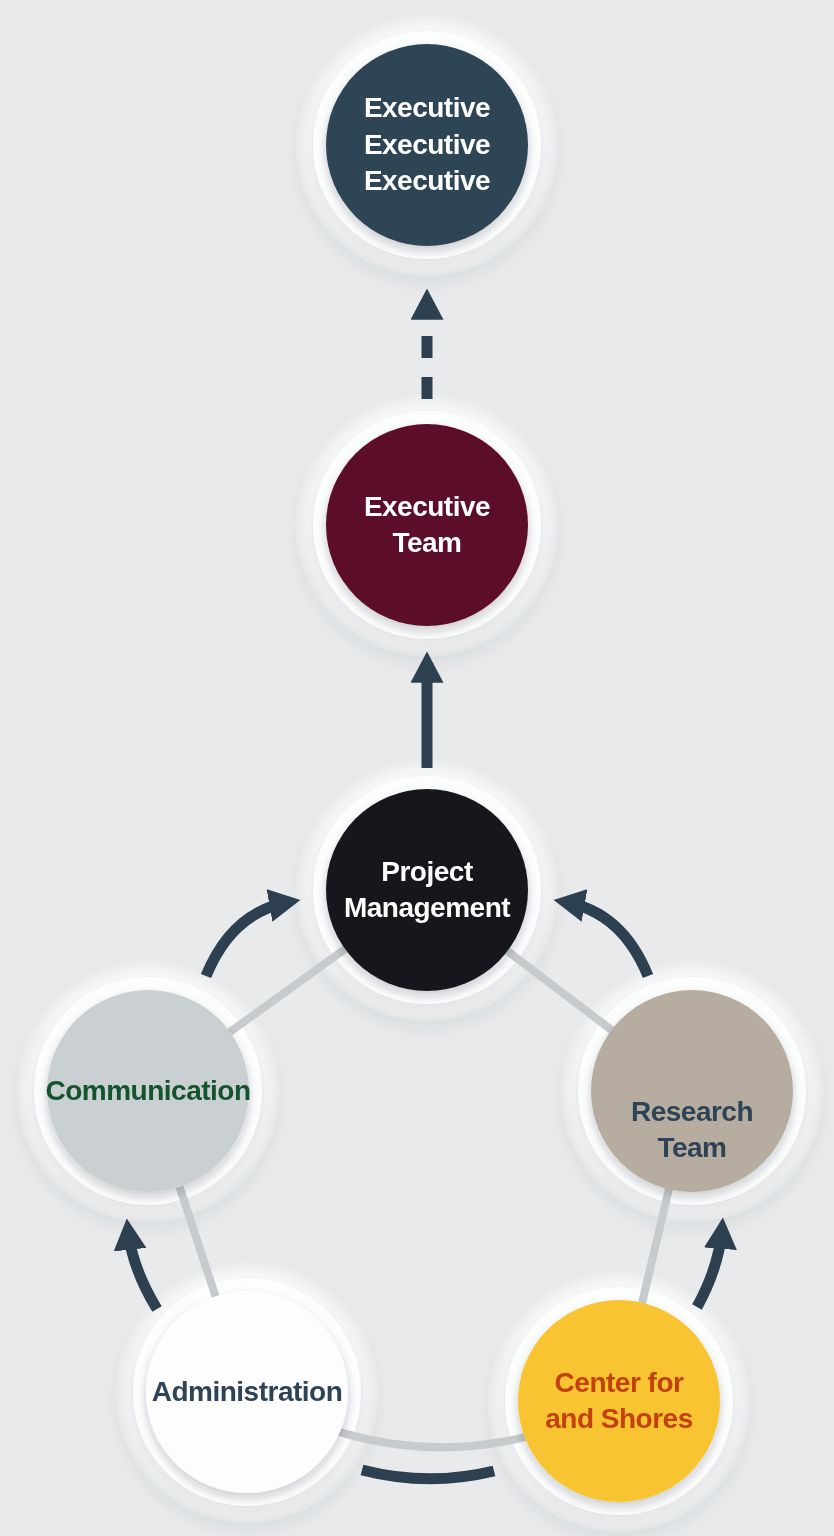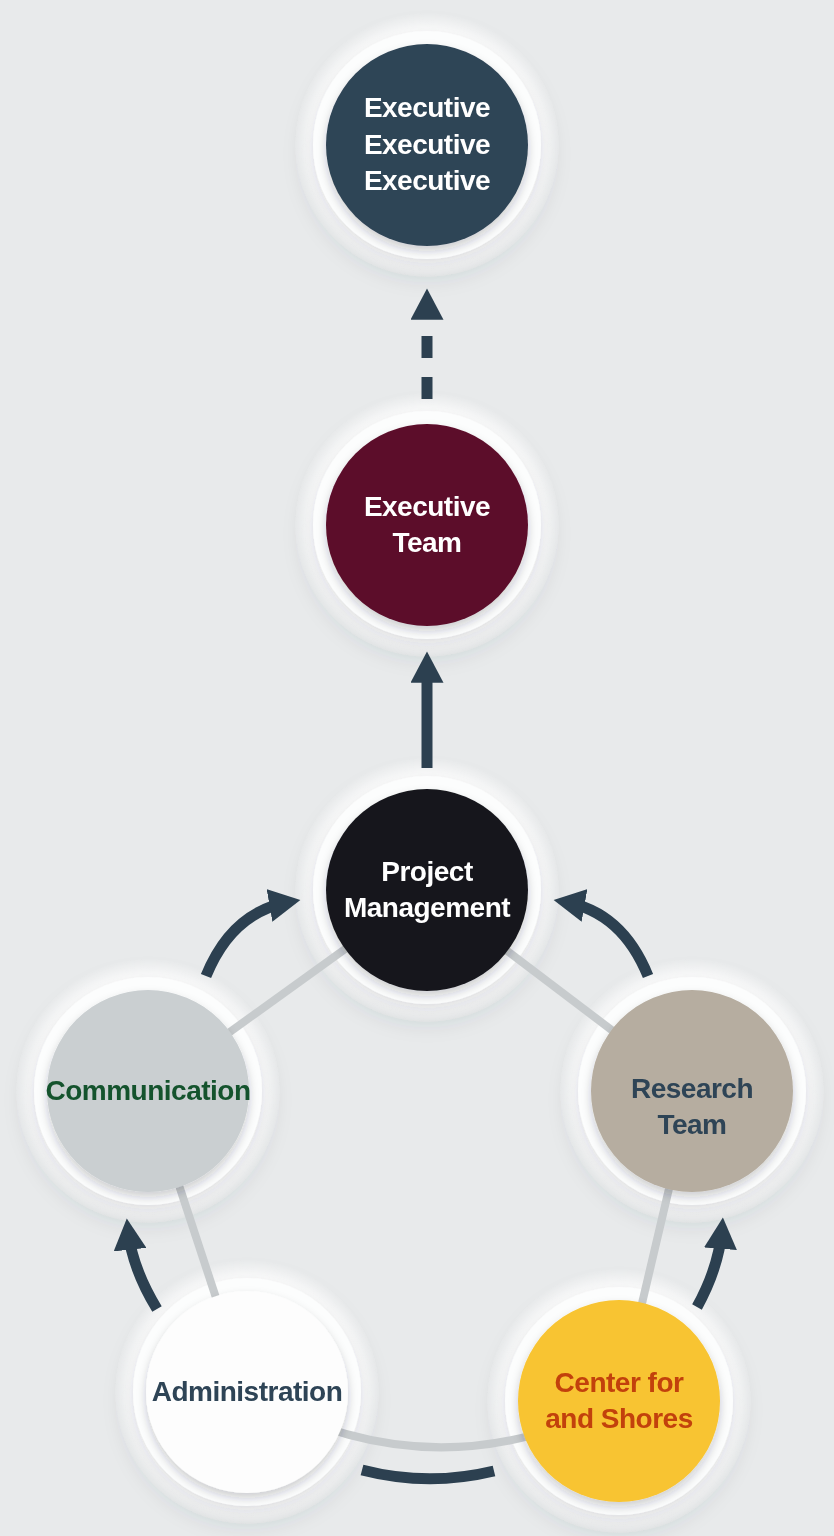--- a/index.html
+++ b/index.html
@@ -89,21 +89,21 @@
       <div class="label" style="left: 327px; top: 790px; color: rgb(255, 255, 255);">
         <span>Project</span>
         <span>Management</span>
       </div>
       <div class="label" style="left: 327px; top: 425px; color: rgb(255, 255, 255);">
         <span>Executive Team</span>
       </div>
       <div class="label" style="left: 48px; top: 991px; color: #14532d;">
         <span>Communication</span>
       </div>
-      <div class="label" style="left: 592px; top: 1007px; color: rgb(46, 68, 86);">
+      <div class="label" style="left: 592px; top: 1030px; color: rgb(46, 68, 86);">
         <span>Research</span>
         <span>Team</span>
       </div>
       <div class="label" style="left: 147px; top: 1292px; color: rgb(46, 68, 86);">
         <span>Administration</span>
       </div>
       <div class="label" style="left: 519px; top: 1301px; color: #c2410c;">
         <span>Center for</span>
         <span>and Shores</span>
       </div>

